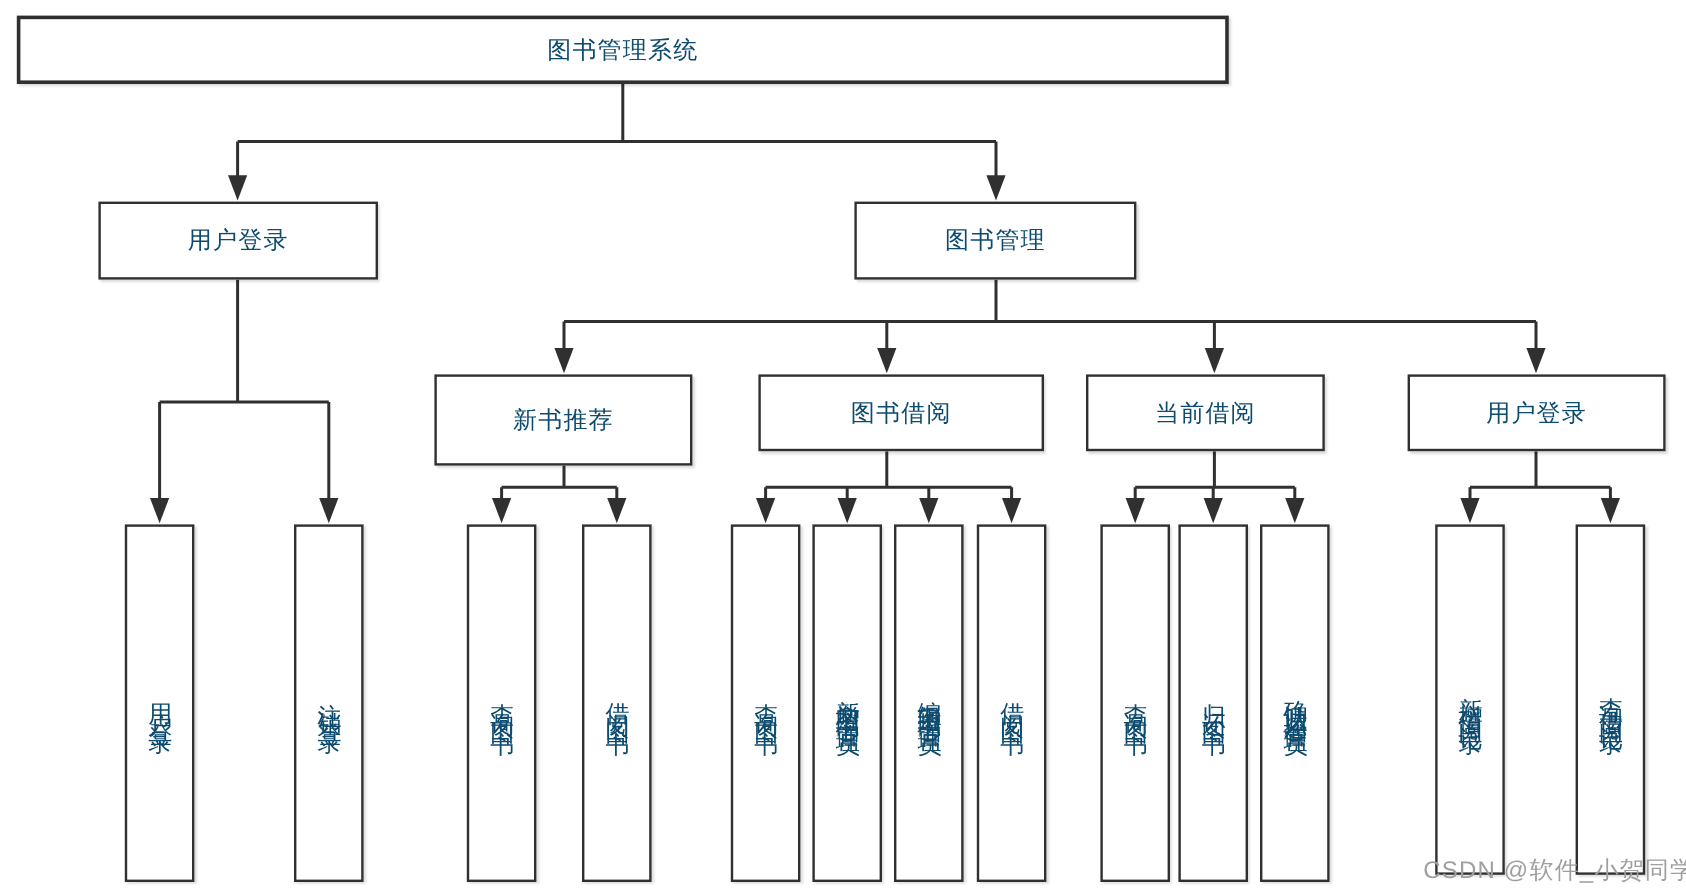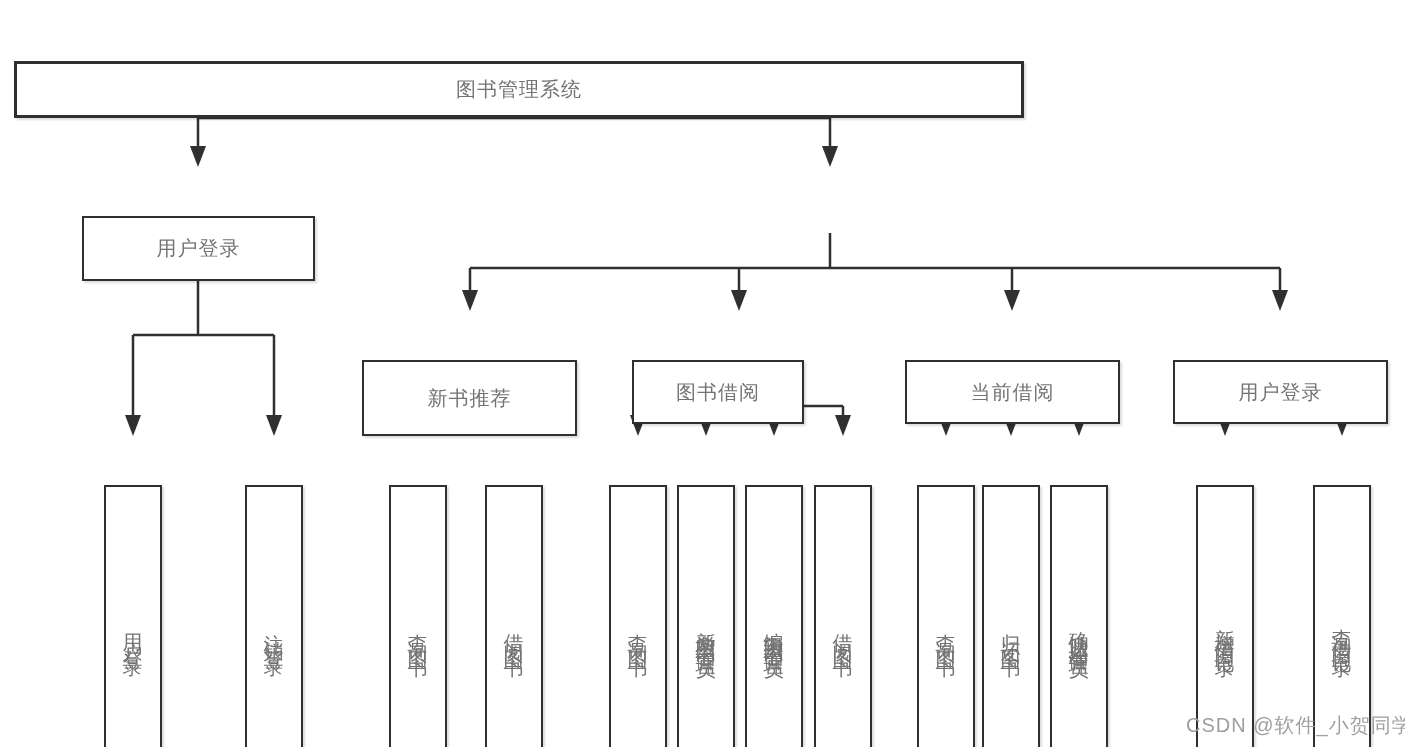--- a/index.html
+++ b/index.html
@@ -23,25 +23,24 @@
   }
   .box {
     position: absolute;
     box-sizing: border-box;
     border: 2px solid #303030;
     background: #ffffff;
     display: flex;
     align-items: center;
     justify-content: center;
     font-size: 20px;
-    color: #737373;
+    color: #0c4a6e;
     letter-spacing: 1px;
     box-shadow: 2px 2px 2px rgba(0,0,0,0.14);
     z-index: 2;
-    margin-top: 48px;
   }
   .box.root {
     border-width: 3px;
   }
   .leaf {
     top: 437px;
     width: 58px;
     height: 298px;
   }
   .leaf.short {
@@ -110,28 +109,31 @@
     </g>
   </svg>
 
   <div class="box root" style="left:14px; top:13px; width:1010px; height:57px;">
     <span>图书管理系统</span>
   </div>
 
   <div class="box" style="left:82px; top:168px; width:233px; height:65px;">
     <span>用户登录</span>
   </div>
+  <div class="box" style="left:712px; top:168px; width:235px; height:65px;">
+    <span>图书管理</span>
+  </div>
 
   <div class="box" style="left:362px; top:312px; width:215px; height:76px;">
     <span>新书推荐</span>
   </div>
-  <div class="box" style="left:632px; top:312px; width:172px; height:64px;font-family:Liberation Mono, monospace;">
+  <div class="box" style="left:632px; top:312px; width:238px; height:64px;font-family:Liberation Mono, monospace;">
     <span>图书借阅</span>
   </div>
-  <div class="box" style="left:905px; top:312px; width:215px; height:64px;">
+  <div class="box" style="left:905px; top:312px; width:199px; height:64px;">
     <span>当前借阅</span>
   </div>
   <div class="box" style="left:1173px; top:312px; width:215px; height:64px;">
     <span>用户登录</span>
   </div>
 
   <div class="box leaf" style="left:104px;">
     <span class="vtext">用户登录</span>
   </div>
   <div class="box leaf" style="left:245px;">

